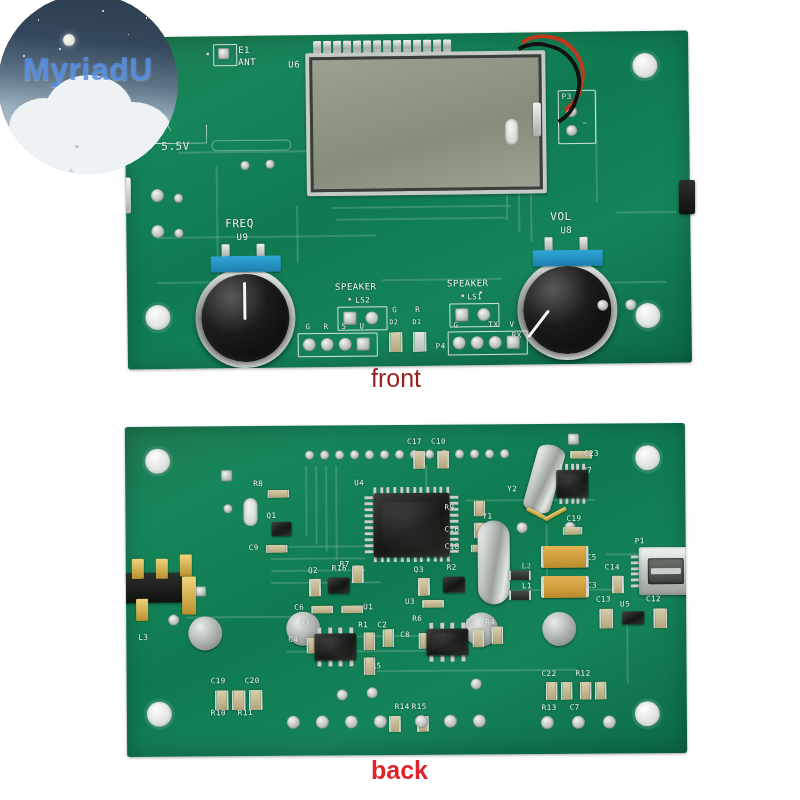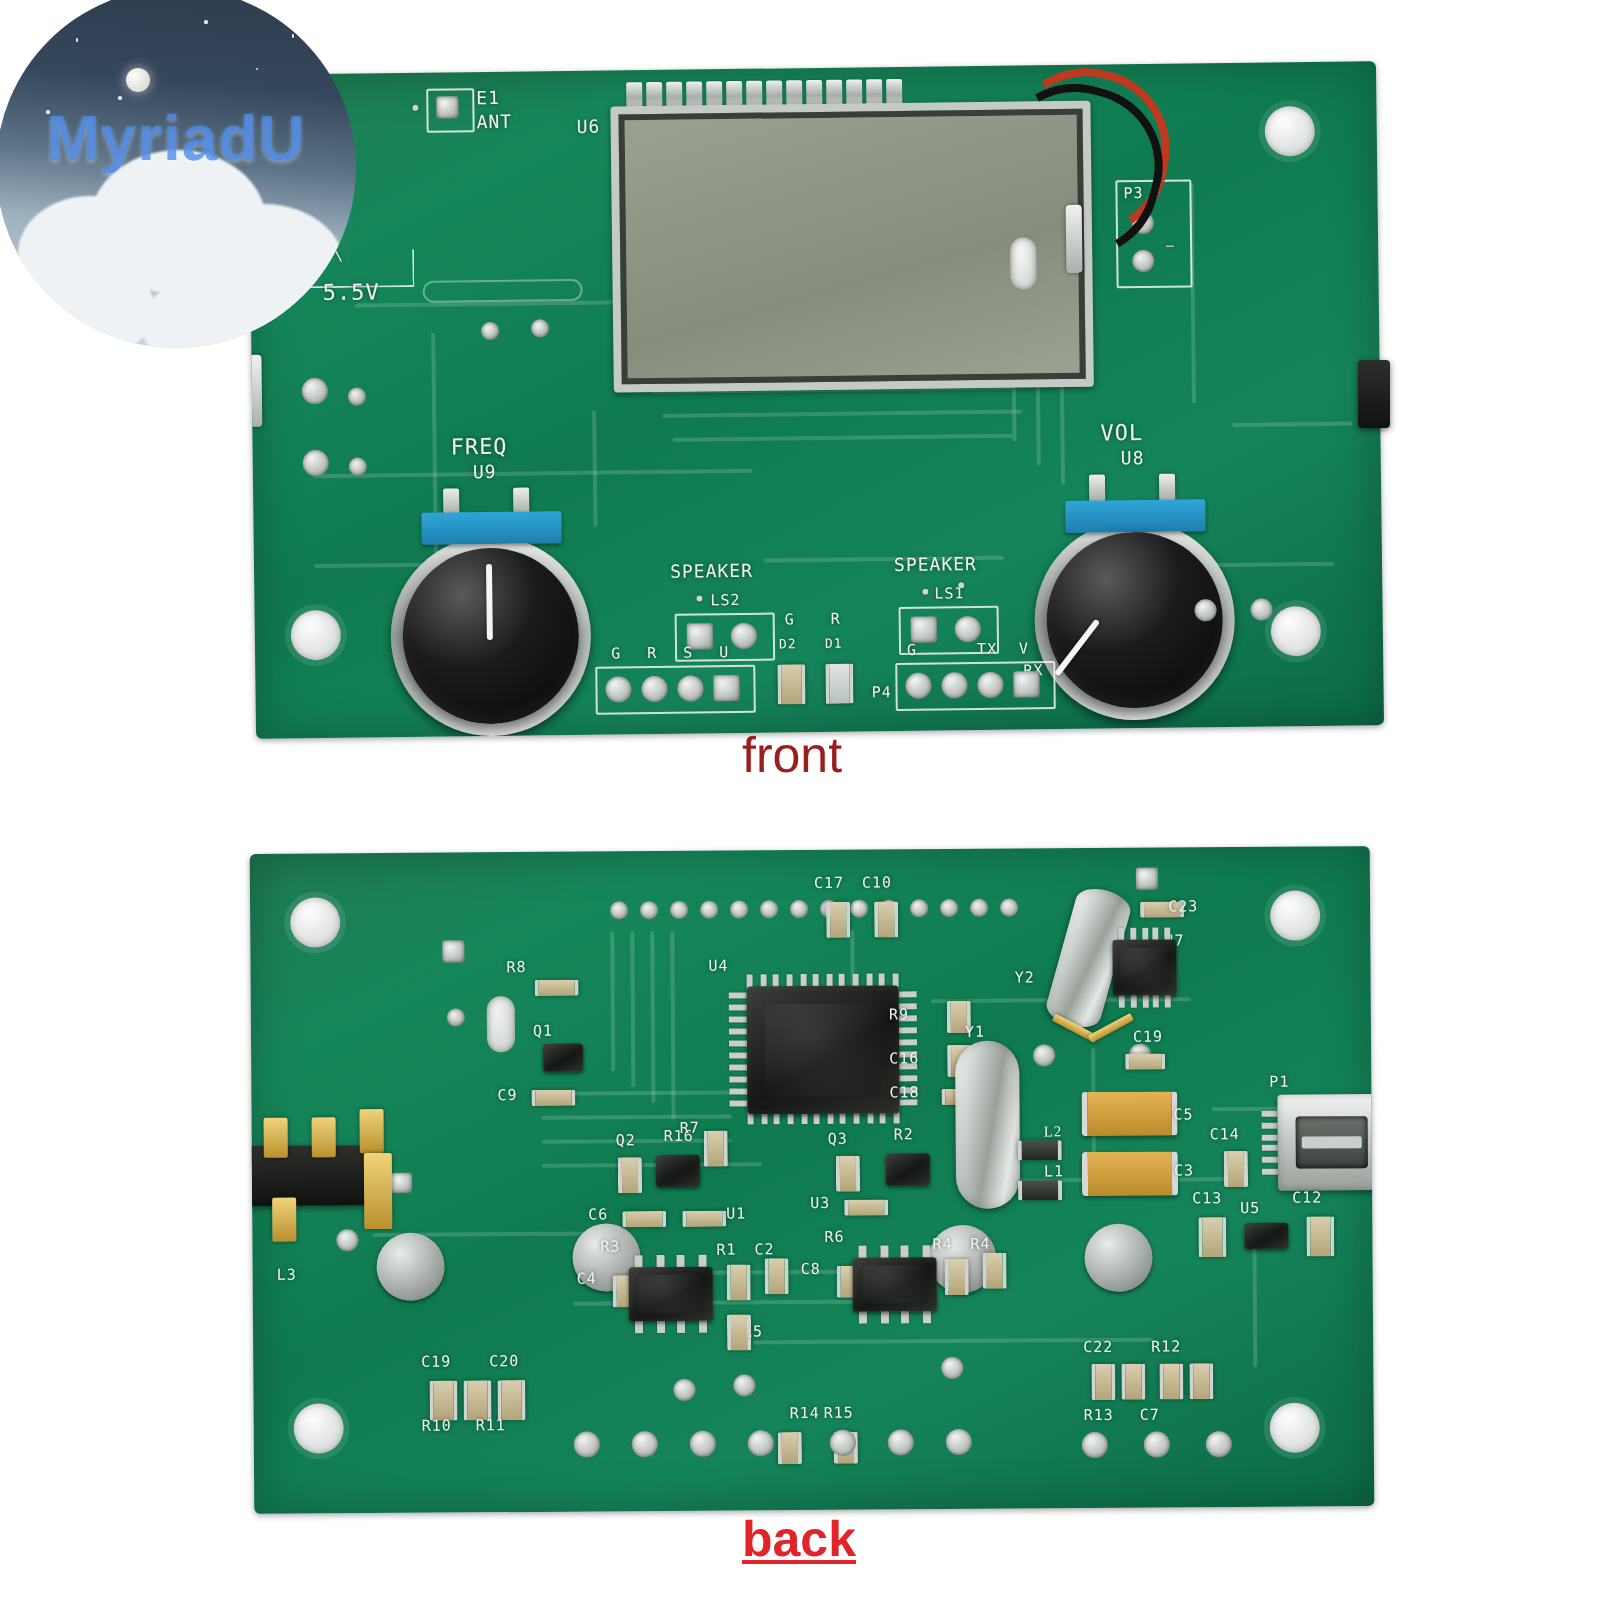--- a/index.html
+++ b/index.html
@@ -593,21 +593,21 @@
       <div class="pad" style="position:relative;width:13px;height:13px;"></div>
       <div class="pad" style="position:relative;width:13px;height:13px;"></div>
       <div class="pad" style="position:relative;width:13px;height:13px;"></div>
     </div>
     <div class="pad" style="left:344px;top:254px;width:11px;height:11px;"></div>
     <div class="pad" style="left:210px;top:264px;width:11px;height:11px;"></div>
     <div class="pad" style="left:240px;top:262px;width:11px;height:11px;"></div>
     <div class="pad sq" style="left:70px;top:160px;width:10px;height:10px;"></div>
   </div>
 
-  <div class="caption back-cap" style="left:371px;top:756px;text-decoration:underline;">back</div>
+  <div class="caption back-cap" style="left:371px;top:756px;">back</div>
 
   <div class="wm">
     <div class="sky"></div>
     <div class="star" style="left:22%;top:14%;"></div>
     <div class="star" style="left:58%;top:9%;"></div>
     <div class="star" style="left:72%;top:22%;"></div>
     <div class="star" style="left:34%;top:30%;"></div>
     <div class="star" style="left:82%;top:13%;"></div>
     <div class="star" style="left:14%;top:34%;"></div>
     <div class="moon"></div>

